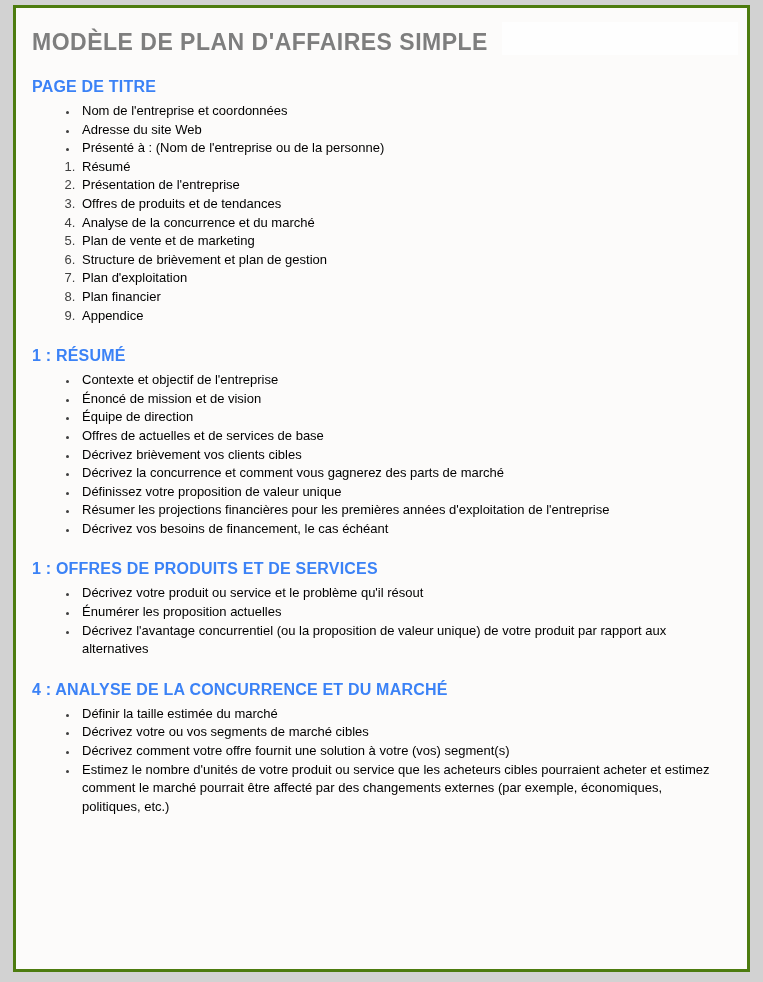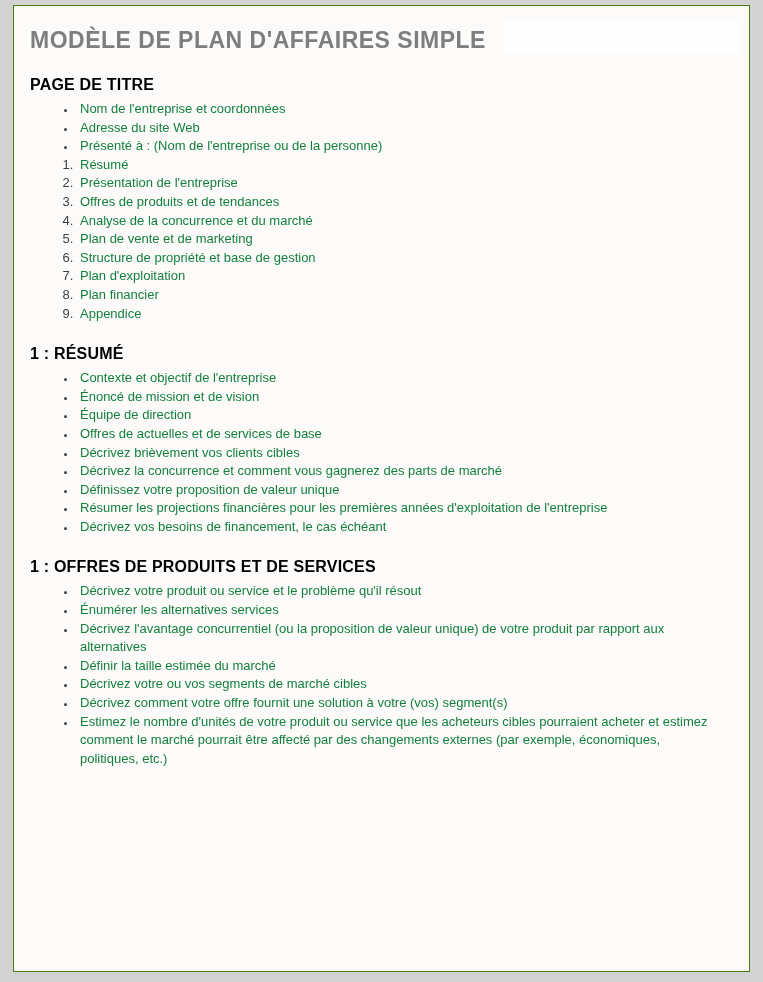--- a/index.html
+++ b/index.html
@@ -12,21 +12,21 @@
     font-family: "Liberation Sans", sans-serif;
     overflow: hidden;
   }
   .page {
     position: absolute;
     top: 5px;
     left: 13px;
     right: 13px;
     bottom: 10px;
     background: #fcfbfa;
-    border: 1px solid #4d7c0f;
+    border: 3px solid #4d7c0f;
     padding: 20px 33px 0 16px;
     overflow: hidden;
   }
   .header-row {
     position: relative;
   }
   h1.doc-title {
     margin: 0;
     font-size: 23px;
     line-height: 28px;
@@ -42,32 +42,32 @@
     height: 33px;
     background: #fefefe;
   }
   section { margin: 0; }
   h2.section-heading {
     margin: 21px 0 5px 0;
     font-size: 16px;
     line-height: 20px;
     font-weight: bold;
     letter-spacing: 0.2px;
-    color: #000000;
+    color: #3b82f6;
   }
   ul.doc-list, ol.doc-list {
     margin: 0;
     padding-left: 47px;
   }
   ul.doc-list { list-style: disc outside; }
   ol.doc-list { list-style: decimal outside; }
   .doc-list li {
     font-size: 13px;
     line-height: 18.6px;
-    color: #15803d;
+    color: #000000;
     padding-left: 3px;
   }
   ul.doc-list li::marker {
     color: #3f3f3f;
     font-size: 11px;
   }
   ol.doc-list li::marker {
     color: #3f3f3f;
     font-size: 13px;
   }
@@ -89,21 +89,21 @@
           <li>Présenté à : (Nom de l'entreprise ou de la personne)</li>
         </ul>
       </section>
       <section>
         <ol class="doc-list">
           <li>Résumé</li>
           <li>Présentation de l'entreprise</li>
           <li>Offres de produits et de tendances</li>
           <li>Analyse de la concurrence et du marché</li>
           <li>Plan de vente et de marketing</li>
-          <li>Structure de propriété et base de gestion</li>
+          <li>Structure de brièvement et plan de gestion</li>
           <li>Plan d'exploitation</li>
           <li>Plan financier</li>
           <li>Appendice</li>
         </ol>
       </section>
       <section>
         <h2 class="section-heading">1 : RÉSUMÉ</h2>
         <ul class="doc-list">
           <li>Contexte et objectif de l'entreprise</li>
           <li>Énoncé de mission et de vision</li>
@@ -115,25 +115,26 @@
           <li>Résumer les projections financières pour les premières années d'exploitation de l'entreprise</li>
           <li>Décrivez vos besoins de financement, le cas échéant</li>
         </ul>
       </section>
       <section>
       </section>
       <section>
         <h2 class="section-heading">1 : OFFRES DE PRODUITS ET DE SERVICES</h2>
         <ul class="doc-list">
           <li>Décrivez votre produit ou service et le problème qu'il résout</li>
-          <li>Énumérer les alternatives services</li>
+          <li>Énumérer les proposition actuelles</li>
           <li>Décrivez l'avantage concurrentiel (ou la proposition de valeur unique) de votre produit par rapport aux alternatives</li>
         </ul>
       </section>
       <section>
+        <h2 class="section-heading">4 : ANALYSE DE LA CONCURRENCE ET DU MARCHÉ</h2>
         <ul class="doc-list">
           <li>Définir la taille estimée du marché</li>
           <li>Décrivez votre ou vos segments de marché cibles</li>
           <li>Décrivez comment votre offre fournit une solution à votre (vos) segment(s)</li>
           <li>Estimez le nombre d'unités de votre produit ou service que les acheteurs cibles pourraient acheter et estimez comment le marché pourrait être affecté par des changements externes (par exemple, économiques, politiques, etc.)</li>
         </ul>
       </section>
     </div>
 </div>
 

